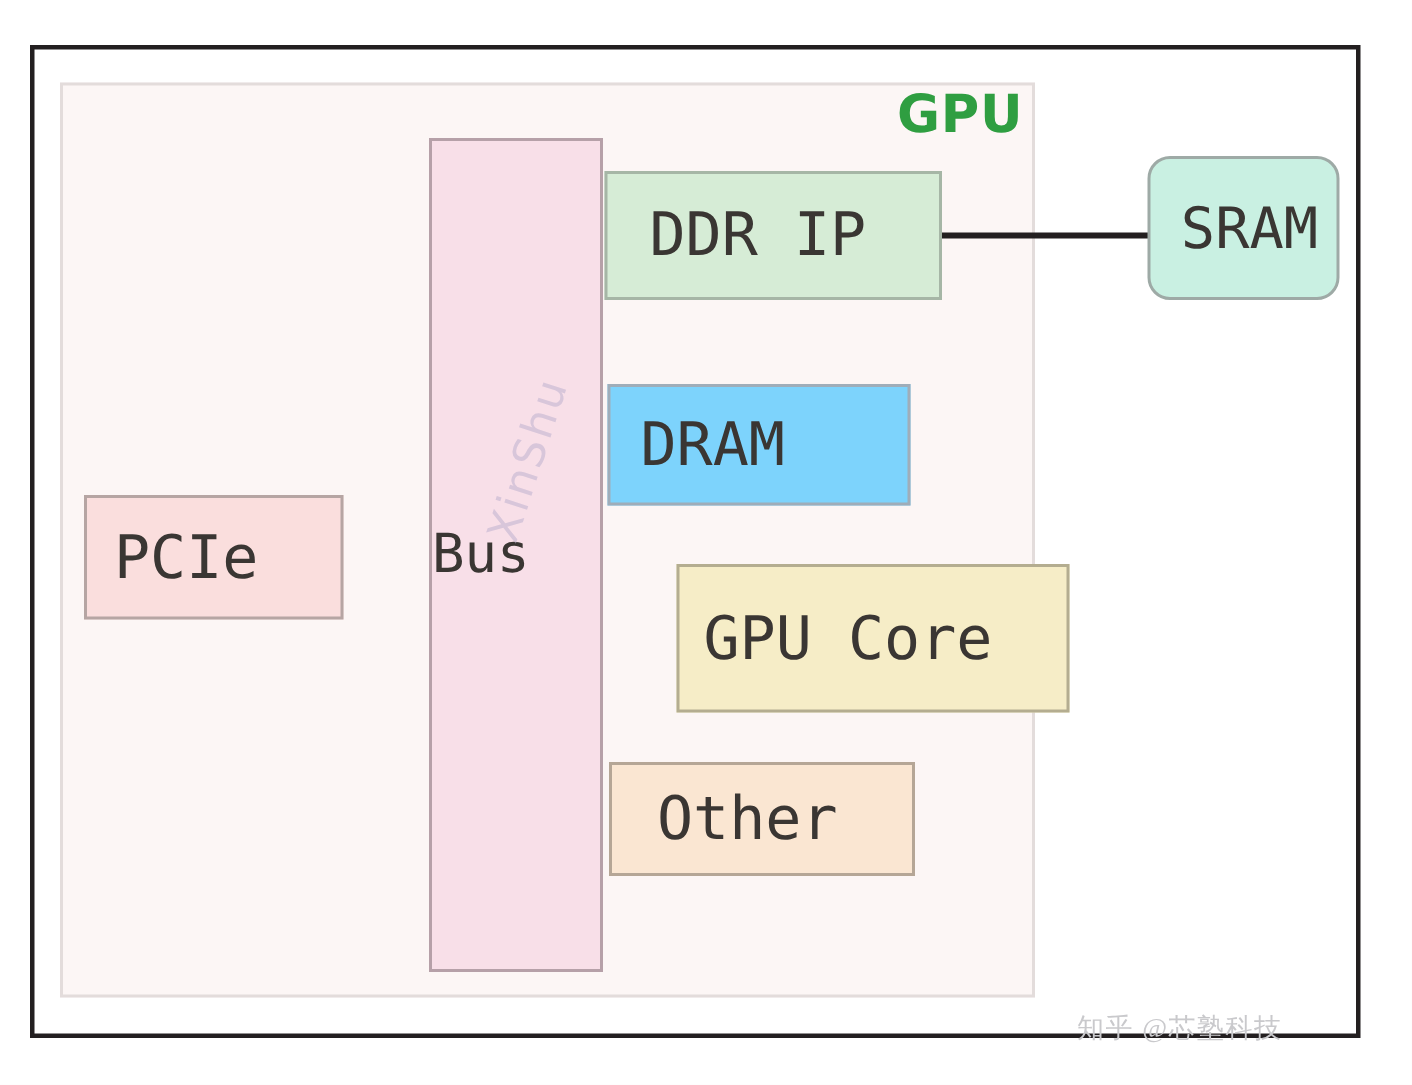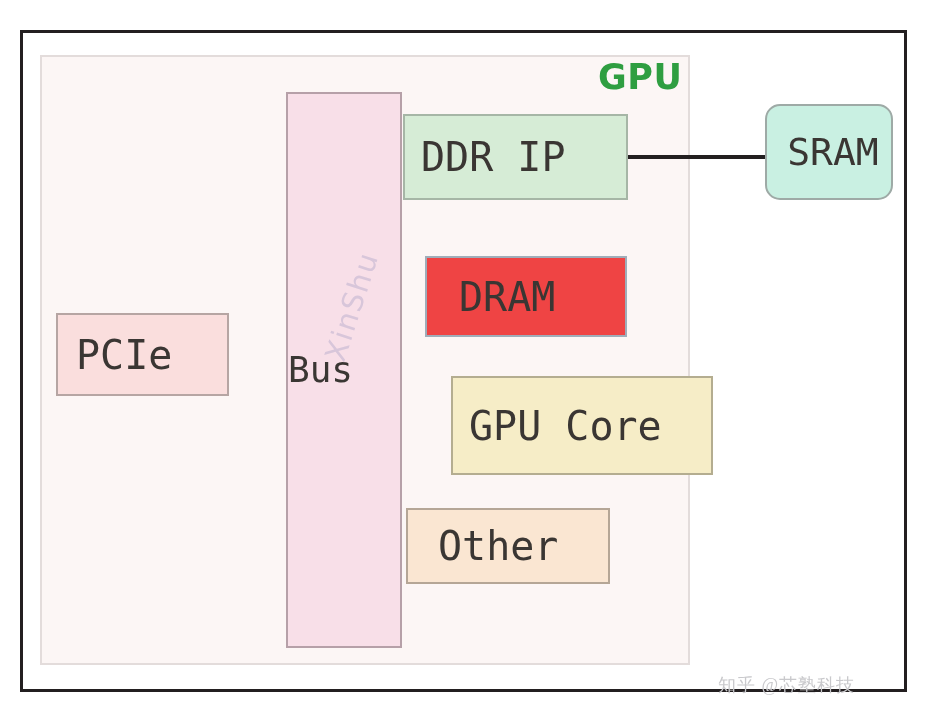--- a/index.html
+++ b/index.html
@@ -68,47 +68,47 @@
     color: #3a3633;
     line-height: 1;
     overflow: hidden;
   }
   .node .node-label {
     white-space: nowrap;
   }
 
   
   #node-pcie {
-    left: 56px;  top: 313px;  width: 173px; height: 83px;
+    left: 56px;  top: 330px;  width: 173px; height: 83px;
     background: #fadedd;
     border-color: #b6a5a3;
     font-size: 40px;
     padding-left: 18px;
   }
   #node-bus {
     left: 262px; top: 92px;  width: 116px; height: 556px;
     background: #f8dfe8;
     border-color: #b6a0a8;
     font-size: 36px;
     align-items: center;
     margin-left: 24px;
   }
   #node-ddrip {
     left: 403px; top: 114px; width: 225px; height: 86px;
     background: #d6ecd6;
     border-color: #a6b6a6;
     font-size: 40px;
-    padding-left: 16px;
+    padding-left: 28px;
   }
   #node-dram {
-    left: 425px; top: 256px; width: 202px; height: 81px;
-    background: #ef4444;
+    left: 405px; top: 256px; width: 202px; height: 81px;
+    background: #7dd3fc;
     border-color: #9fadb9;
     font-size: 40px;
-    padding-left: 32px;
+    padding-left: 20px;
   }
   #node-gpucore {
     left: 403px; top: 376px; width: 262px; height: 99px;
     background: #f6edc7;
     border-color: #b4ad90;
     font-size: 40px;
     padding-left: 16px;
     margin-left: 48px;
   }
   #node-other {

